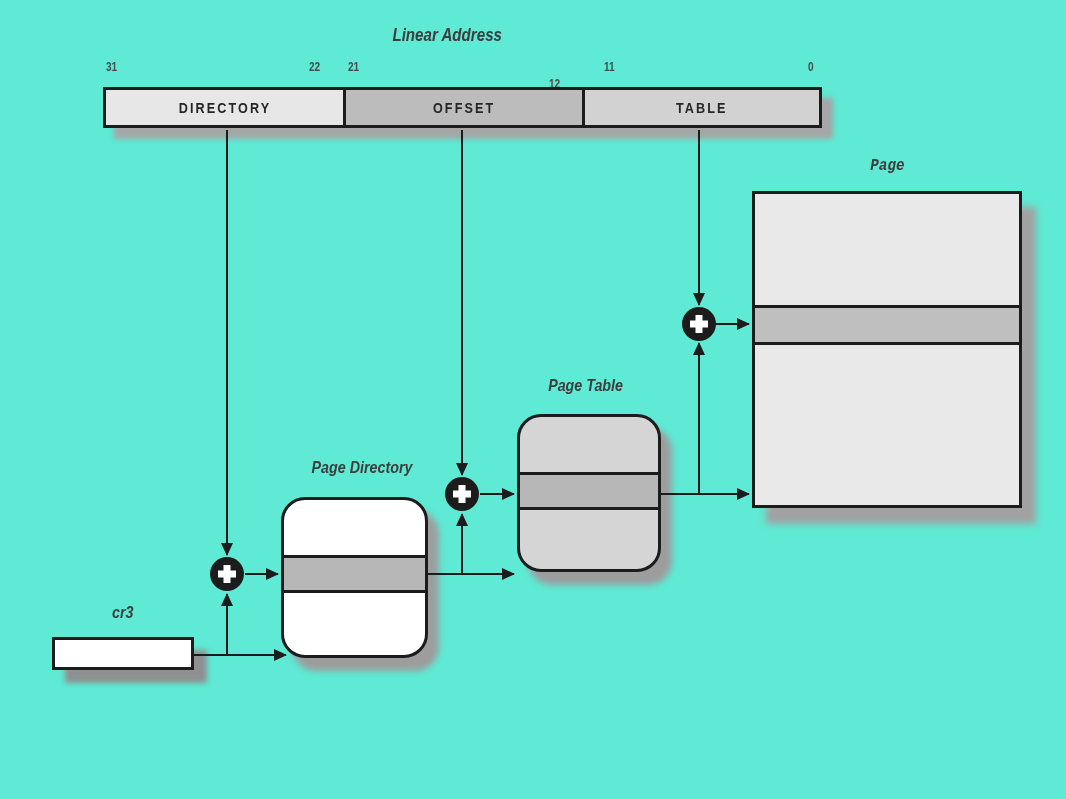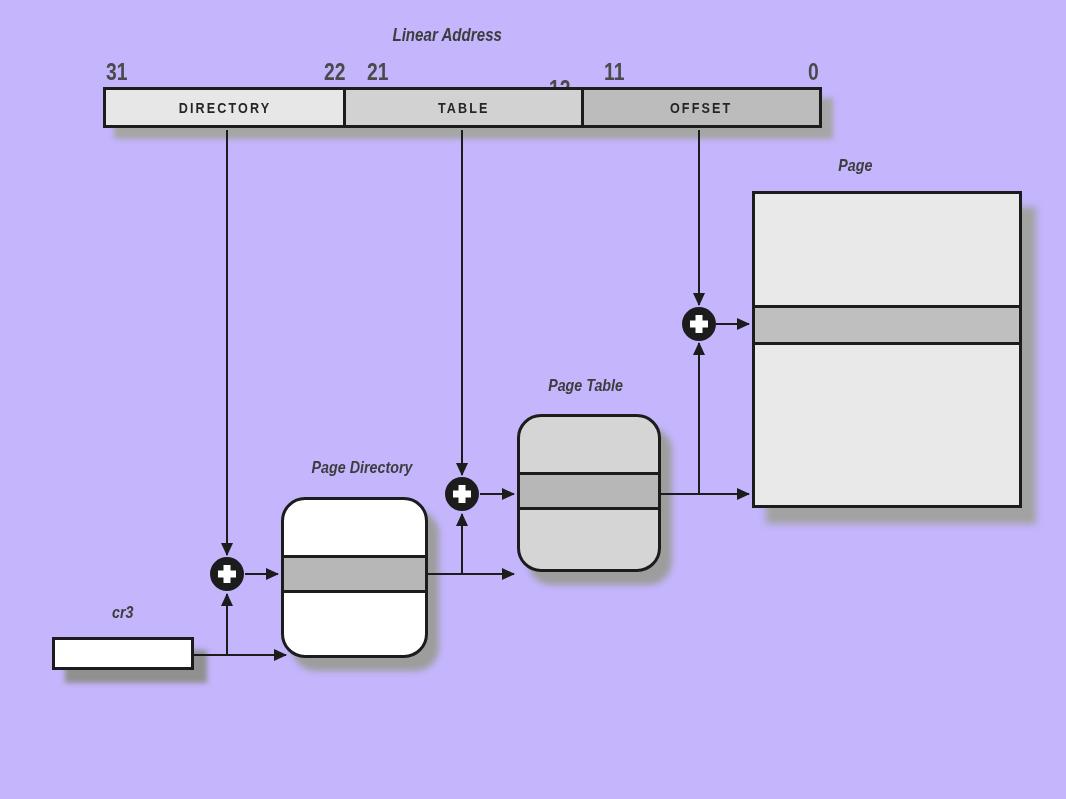--- a/index.html
+++ b/index.html
@@ -5,21 +5,21 @@
   html, body {
     margin: 0;
     padding: 0;
     background: #ffffff;
     font-family: "Liberation Sans", sans-serif;
   }
   .canvas {
     position: relative;
     width: 1066px;
     height: 799px;
-    background: #c4b5fd;
+    background: #5eead4;
     overflow: hidden;
   }
   .abs { position: absolute; }
 
   
   .cond {
     display: inline-block;
     transform: scaleX(0.84);
     transform-origin: center center;
     white-space: nowrap;
@@ -35,21 +35,21 @@
   .fig-title {
     left: 357px; top: 25px; width: 180px;
     text-align: center;
     font-size: 18px;
     font-style: italic;
     font-weight: bold;
     color: #3d3d3d;
   }
   .bit-label {
     top: 61px;
-    font-size: 23px;
+    font-size: 12px;
     font-weight: bold;
     color: #4a4a4a;
     line-height: 1;
   }
   .box-label {
     text-align: center;
     font-size: 17px;
     font-style: italic;
     font-weight: bold;
     color: #3d3d3d;
@@ -127,66 +127,66 @@
     left: 752px; top: 191px;
     width: 264px; height: 311px;
     background: #e9e9e9;
     border: 3px solid #1c1c1c;
     box-shadow: 14px 16px 7px #a2a2a2;
     display: flex;
     flex-direction: column;
   }
   .page-box .row-top { height: 111px; }
   .page-box .row-mid { background: #bfbfbf; height: 34px; }
-  .page-label { left: 775px; top: 156px; width: 160px; }
+  .page-label { left: 807px; top: 156px; width: 160px; font-family: Liberation Mono, monospace; }
 
   
   .overlay {
     left: 0; top: 0;
     width: 1066px; height: 799px;
     pointer-events: none;
   }
 </style>
 </head>
 <body>
 
 <div class="canvas">
 
   <div class="abs fig-title">
     <span class="cond">Linear Address</span>
   </div>
 
   <div class="abs bit-label" style="left:106px;">
     <span class="cond-left">31</span>
   </div>
-  <div class="abs bit-label" style="left:324px;">
+  <div class="abs bit-label" style="left:309px;">
     <span class="cond-left">22</span>
   </div>
-  <div class="abs bit-label" style="left:367px;">
+  <div class="abs bit-label" style="left:348px;">
     <span class="cond-left">21</span>
   </div>
   <div class="abs bit-label" style="left:549px;margin-top:17px;">
     <span class="cond-left">12</span>
   </div>
   <div class="abs bit-label" style="left:581px;margin-left:23px;">
     <span class="cond-left">11</span>
   </div>
   <div class="abs bit-label" style="left:808px;">
     <span class="cond-left">0</span>
   </div>
 
   <div class="abs addr-bar">
     <div class="addr-seg seg-directory">
       <span class="seg-text cond">DIRECTORY</span>
     </div>
+    <div class="addr-seg seg-offset">
+      <span class="seg-text cond">OFFSET</span>
+    </div>
     <div class="addr-seg seg-table">
       <span class="seg-text cond">TABLE</span>
-    </div>
-    <div class="addr-seg seg-offset">
-      <span class="seg-text cond">OFFSET</span>
     </div>
   </div>
 
   <div class="abs box-label cr3-label">
     <span class="cond">cr3</span>
   </div>
   <div class="abs cr3-box"></div>
 
   <div class="abs box-label pd-label">
     <span class="cond">Page Directory</span>

